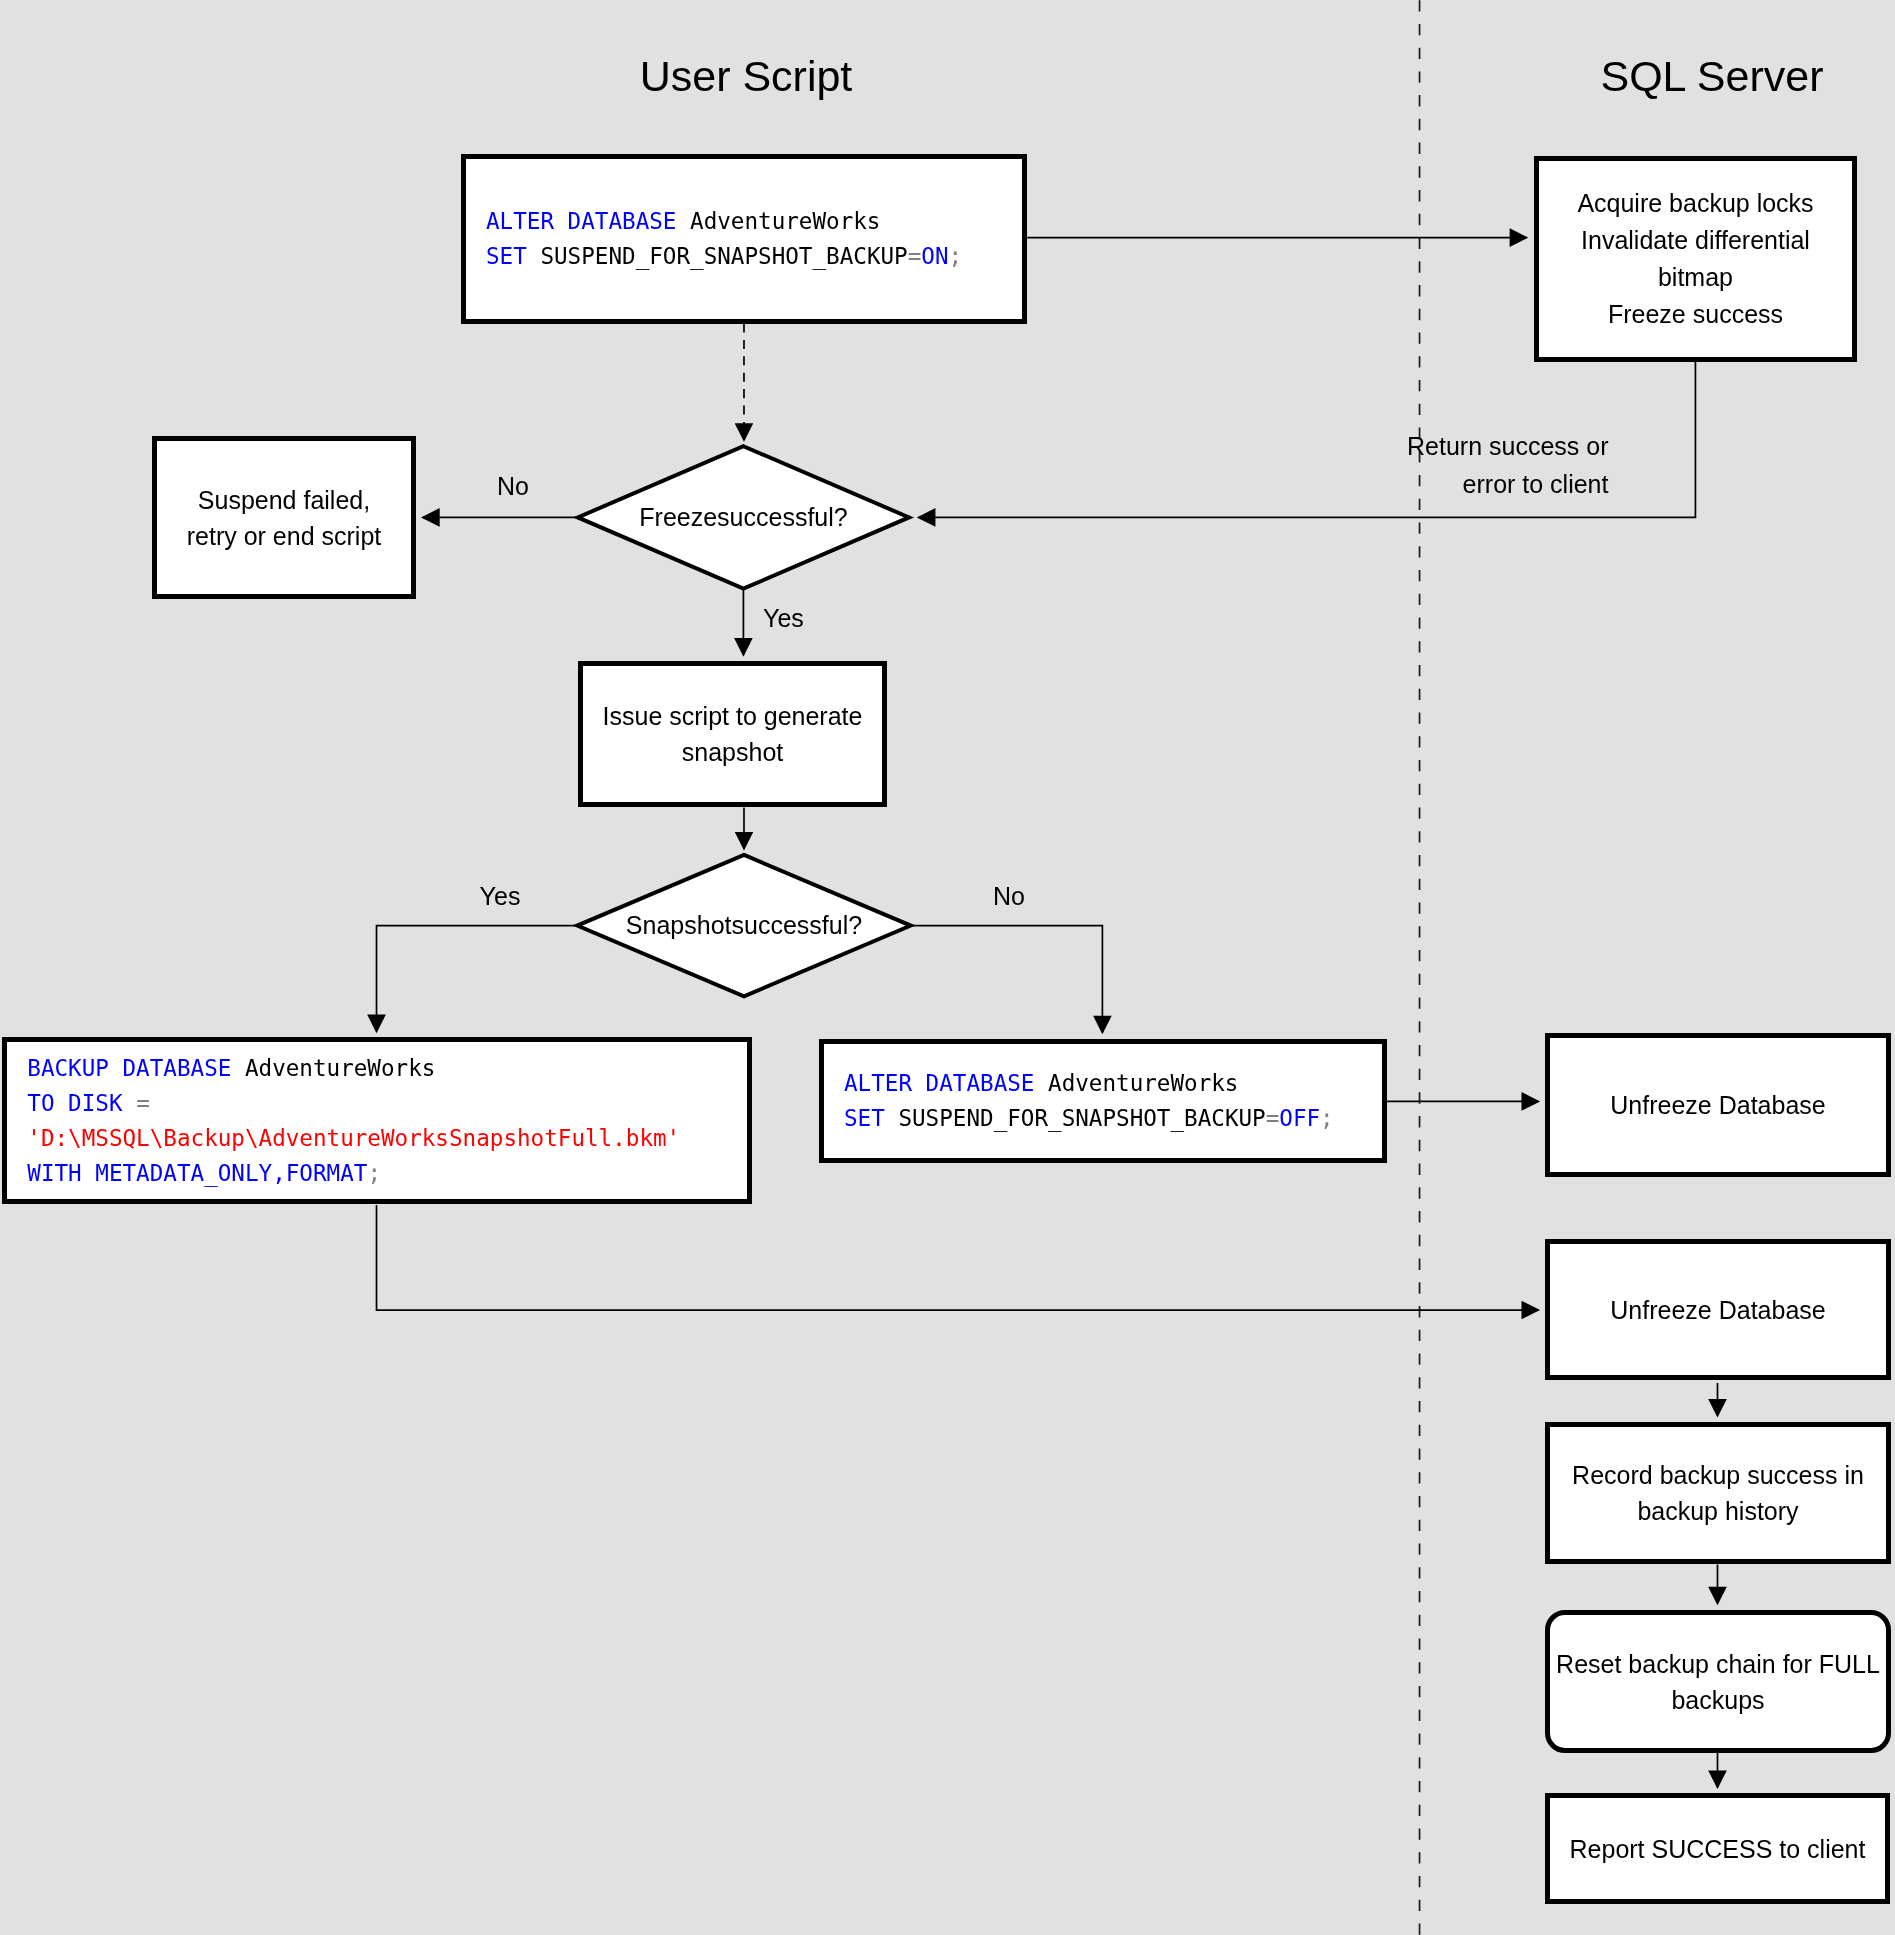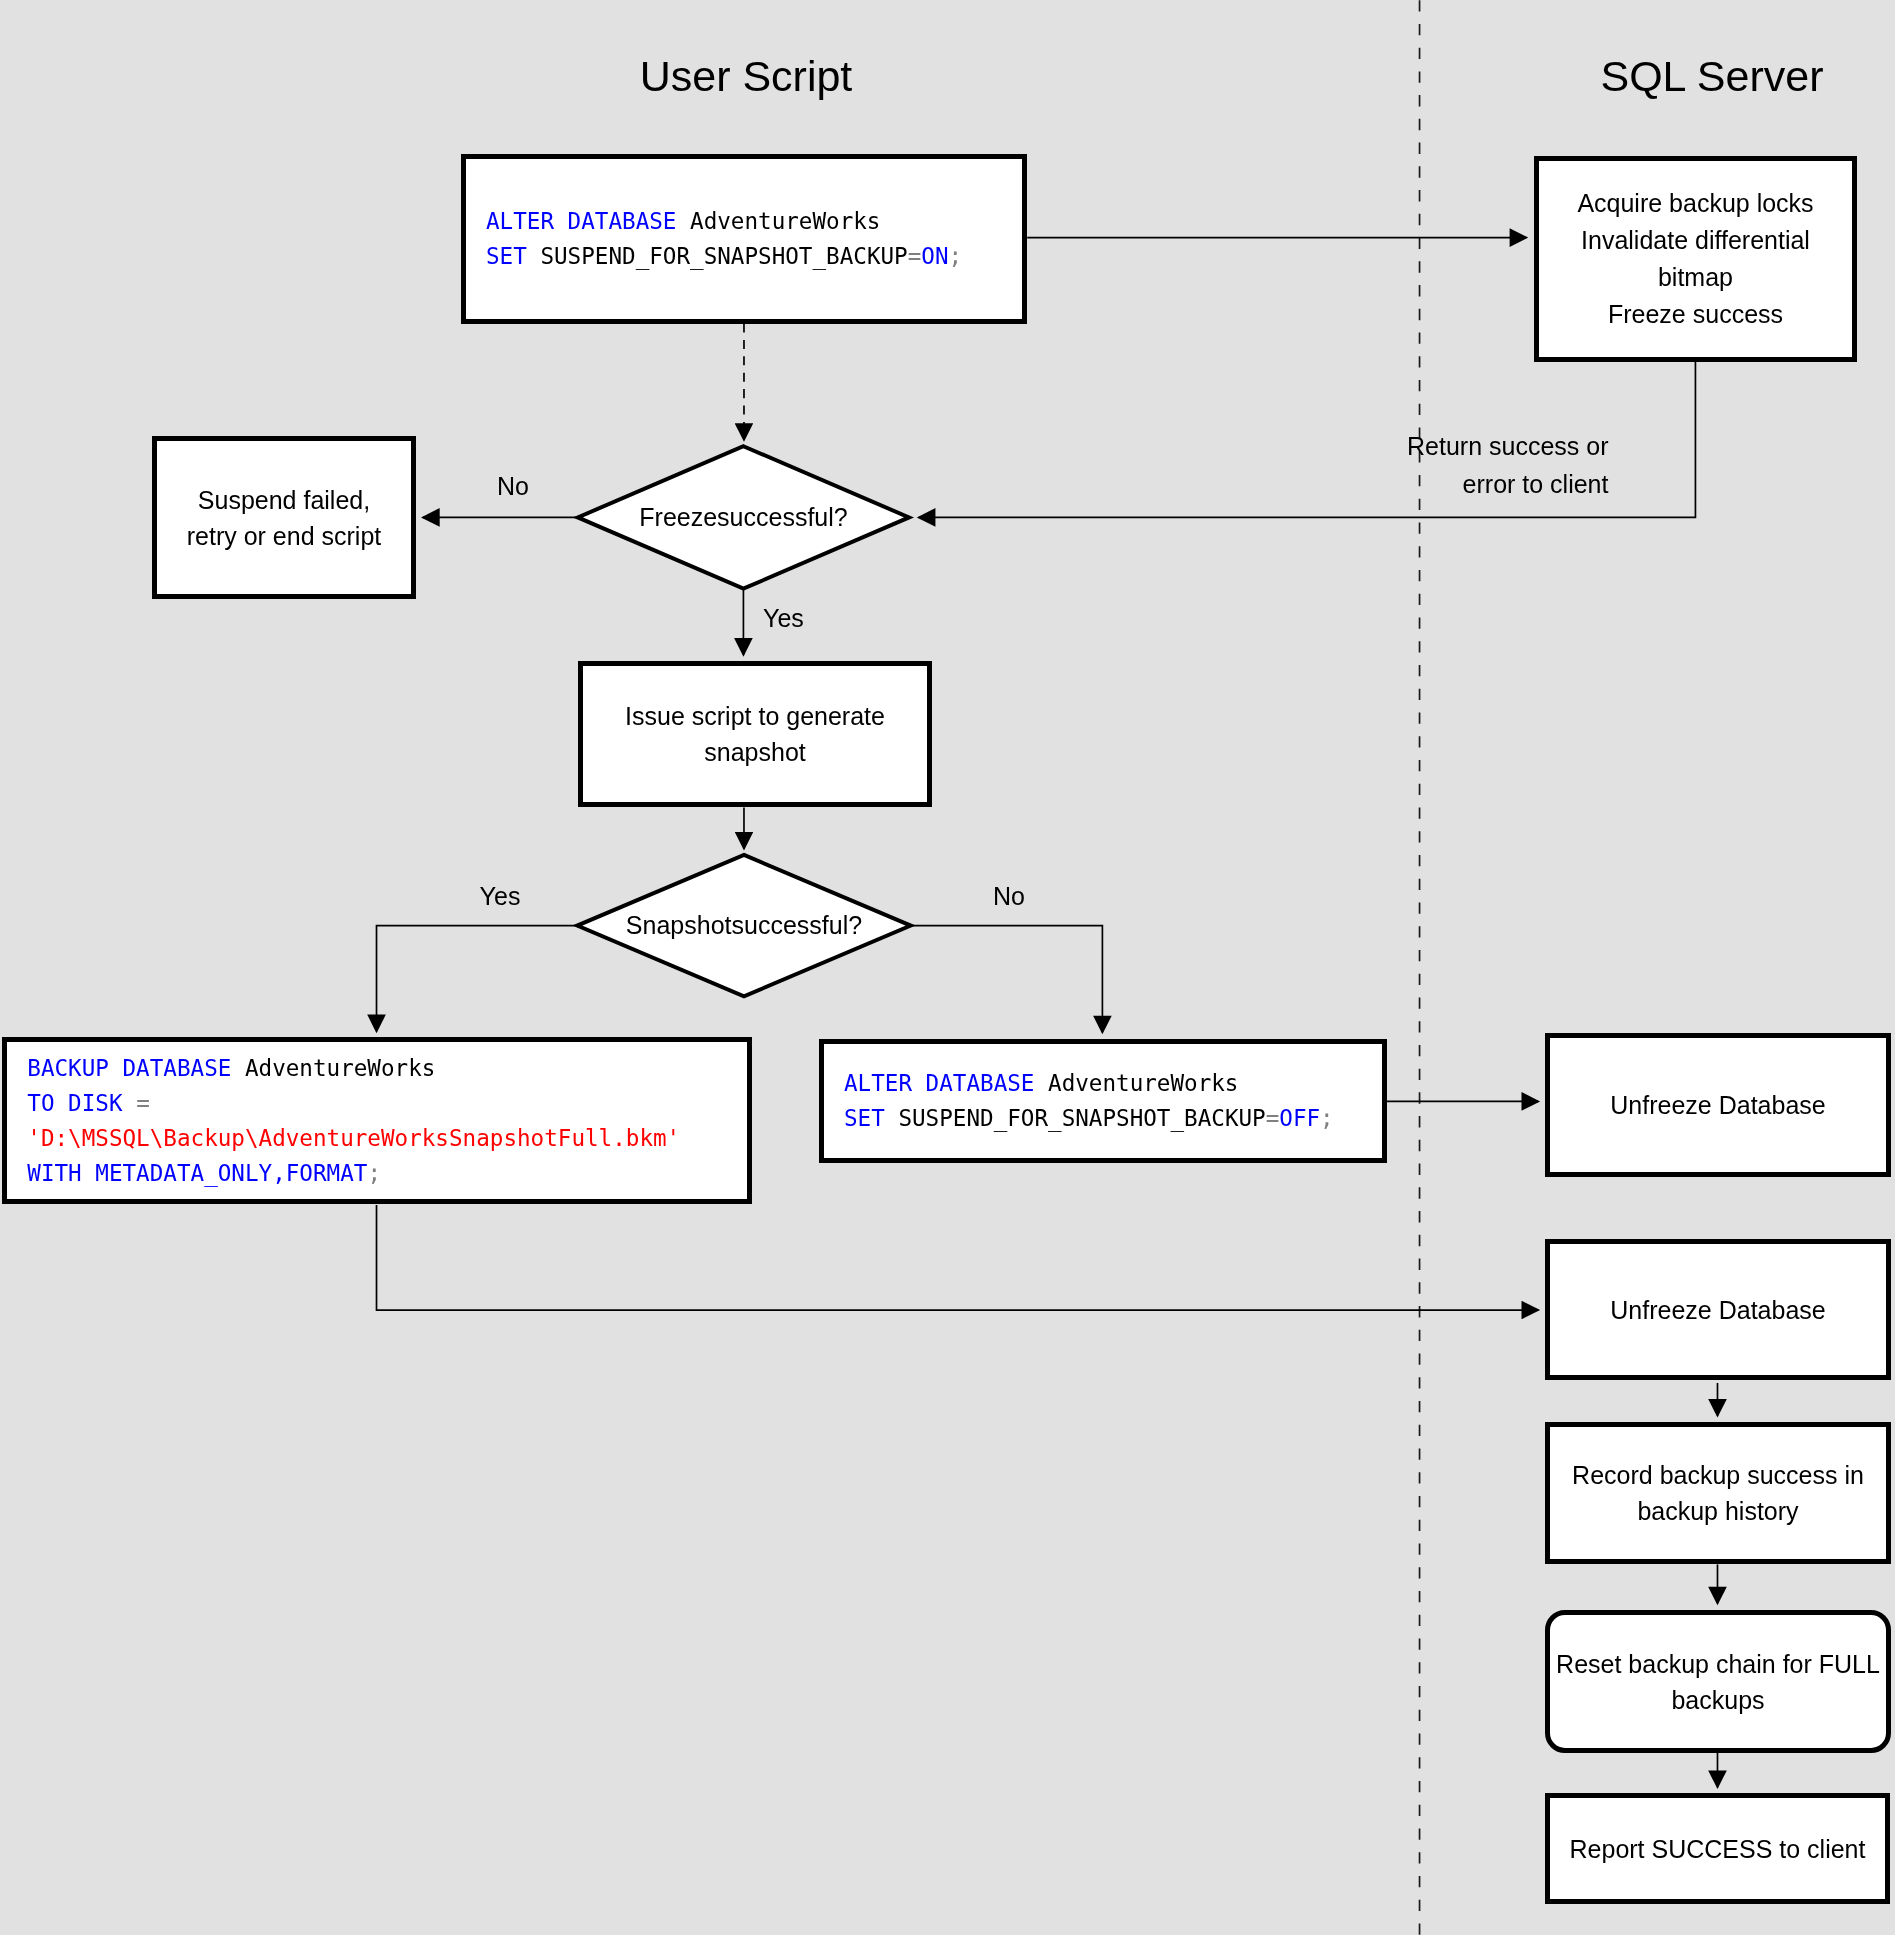--- a/index.html
+++ b/index.html
@@ -89,21 +89,21 @@
   </div>
 
   <div class="dtext" style="left:578px; top:446px; width:331px; height:142px;">
     <div>Freeze</div>
     <div>successful?</div>
   </div>
 
   <div class="lbl center" style="left:513px; top:472px;">No</div>
   <div class="lbl" style="left:763px; top:604px;">Yes</div>
 
-  <div class="node" style="left:578px; top:661px; width:354px; height:146px;">
+  <div class="node" style="left:578px; top:661px; width:309px; height:146px;">
     <div>Issue script to generate</div>
     <div>snapshot</div>
   </div>
 
   <div class="dtext" style="left:577px; top:855px; width:334px; height:141px;">
     <div>Snapshot</div>
     <div>successful?</div>
   </div>
 
   <div class="lbl center" style="left:500px; top:882px;">Yes</div>

